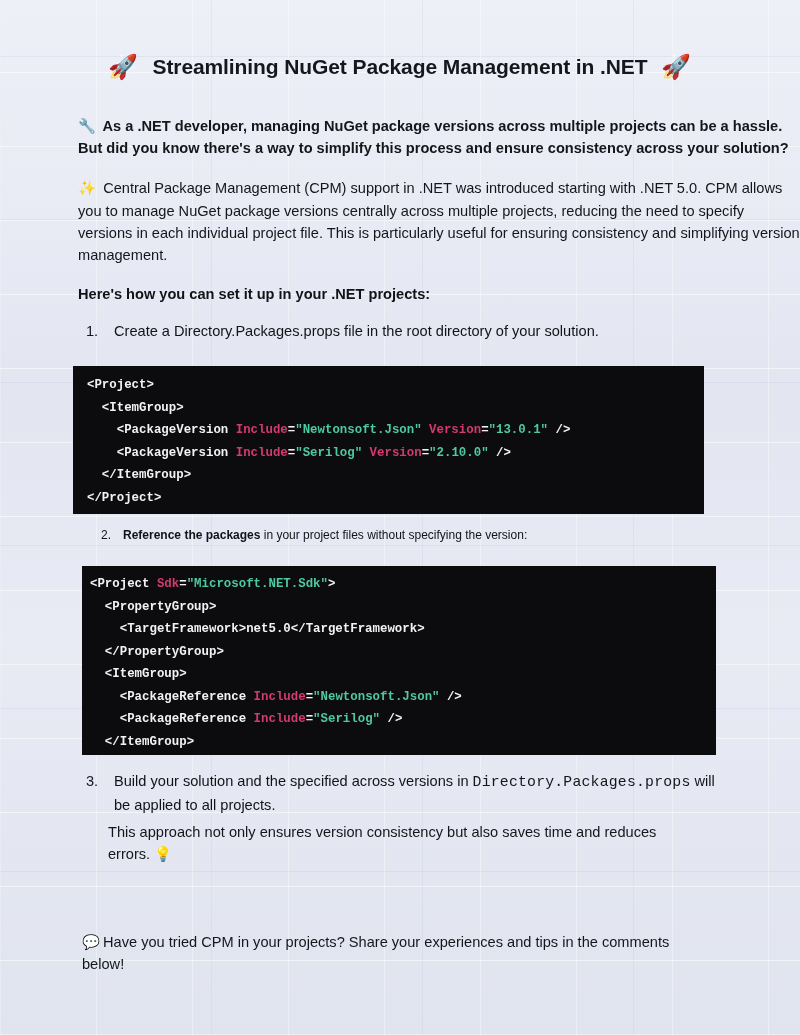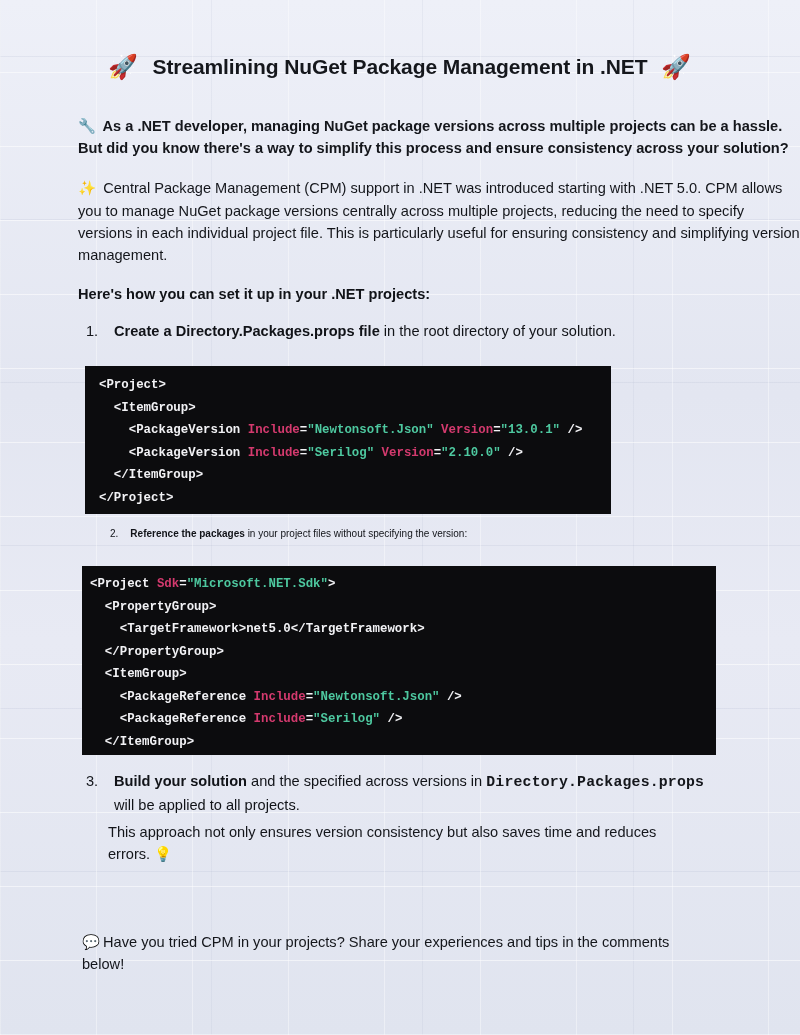--- a/index.html
+++ b/index.html
@@ -102,66 +102,65 @@
     margin-bottom: 4px;
   }
   li.step .step-num {
     position: absolute;
     left: 8px;
     top: 0;
     font-size: 14.6px;
     color: #14161b;
   }
   li.step b {
-    font-weight: bold;
+    font-weight: normal;
   }
   code.inline-mono {
     font-family: "Liberation Mono", "DejaVu Sans Mono", monospace;
     font-size: 14.8px;
     letter-spacing: 0.2px;
     color: #14161b;
-    font-weight: bold;
   }
 
   
   .code-block {
     background: #0c0c0e;
     color: #e9e9ec;
     font-family: "Liberation Mono", "DejaVu Sans Mono", monospace;
     font-size: 12.4px;
     line-height: 22.5px;
     font-weight: bold;
     white-space: pre;
     overflow: hidden;
     box-sizing: border-box;
   }
   #code-block-1 {
     position: absolute;
-    left: 85px;
+    left: 73px;
     top: 366px;
-    width: 526px;
+    width: 631px;
     height: 148px;
     padding: 8px 16px 0 14px;
   }
   #code-block-2 {
     position: absolute;
     left: 82px;
     top: 566px;
     width: 634px;
     height: 189px;
     padding: 7px 0 0 8px;
   }
   .tok-tag   { color: #f2f2f5; }
   .tok-attr  { color: #d43a6e; }
   .tok-str   { color: #4ec9a0; }
   .tok-punct { color: #f2f2f5; }
   .tok-text  { color: #f2f2f5; }
 
   
-  #para-step2 { position: absolute; left: 110px; top: 528px; font-size: 10px; }
+  #para-step2 { position: absolute; left: 101px; top: 528px; font-size: 12px; }
   #para-step2 .step-num { margin-right: 12px; }
   #after-code { position: absolute; left: 78px; top: 770px; right: 80px; }
 </style>
 </head>
 <body>
 
 <div id="paper-texture"></div>
 
 <div id="page">
 

